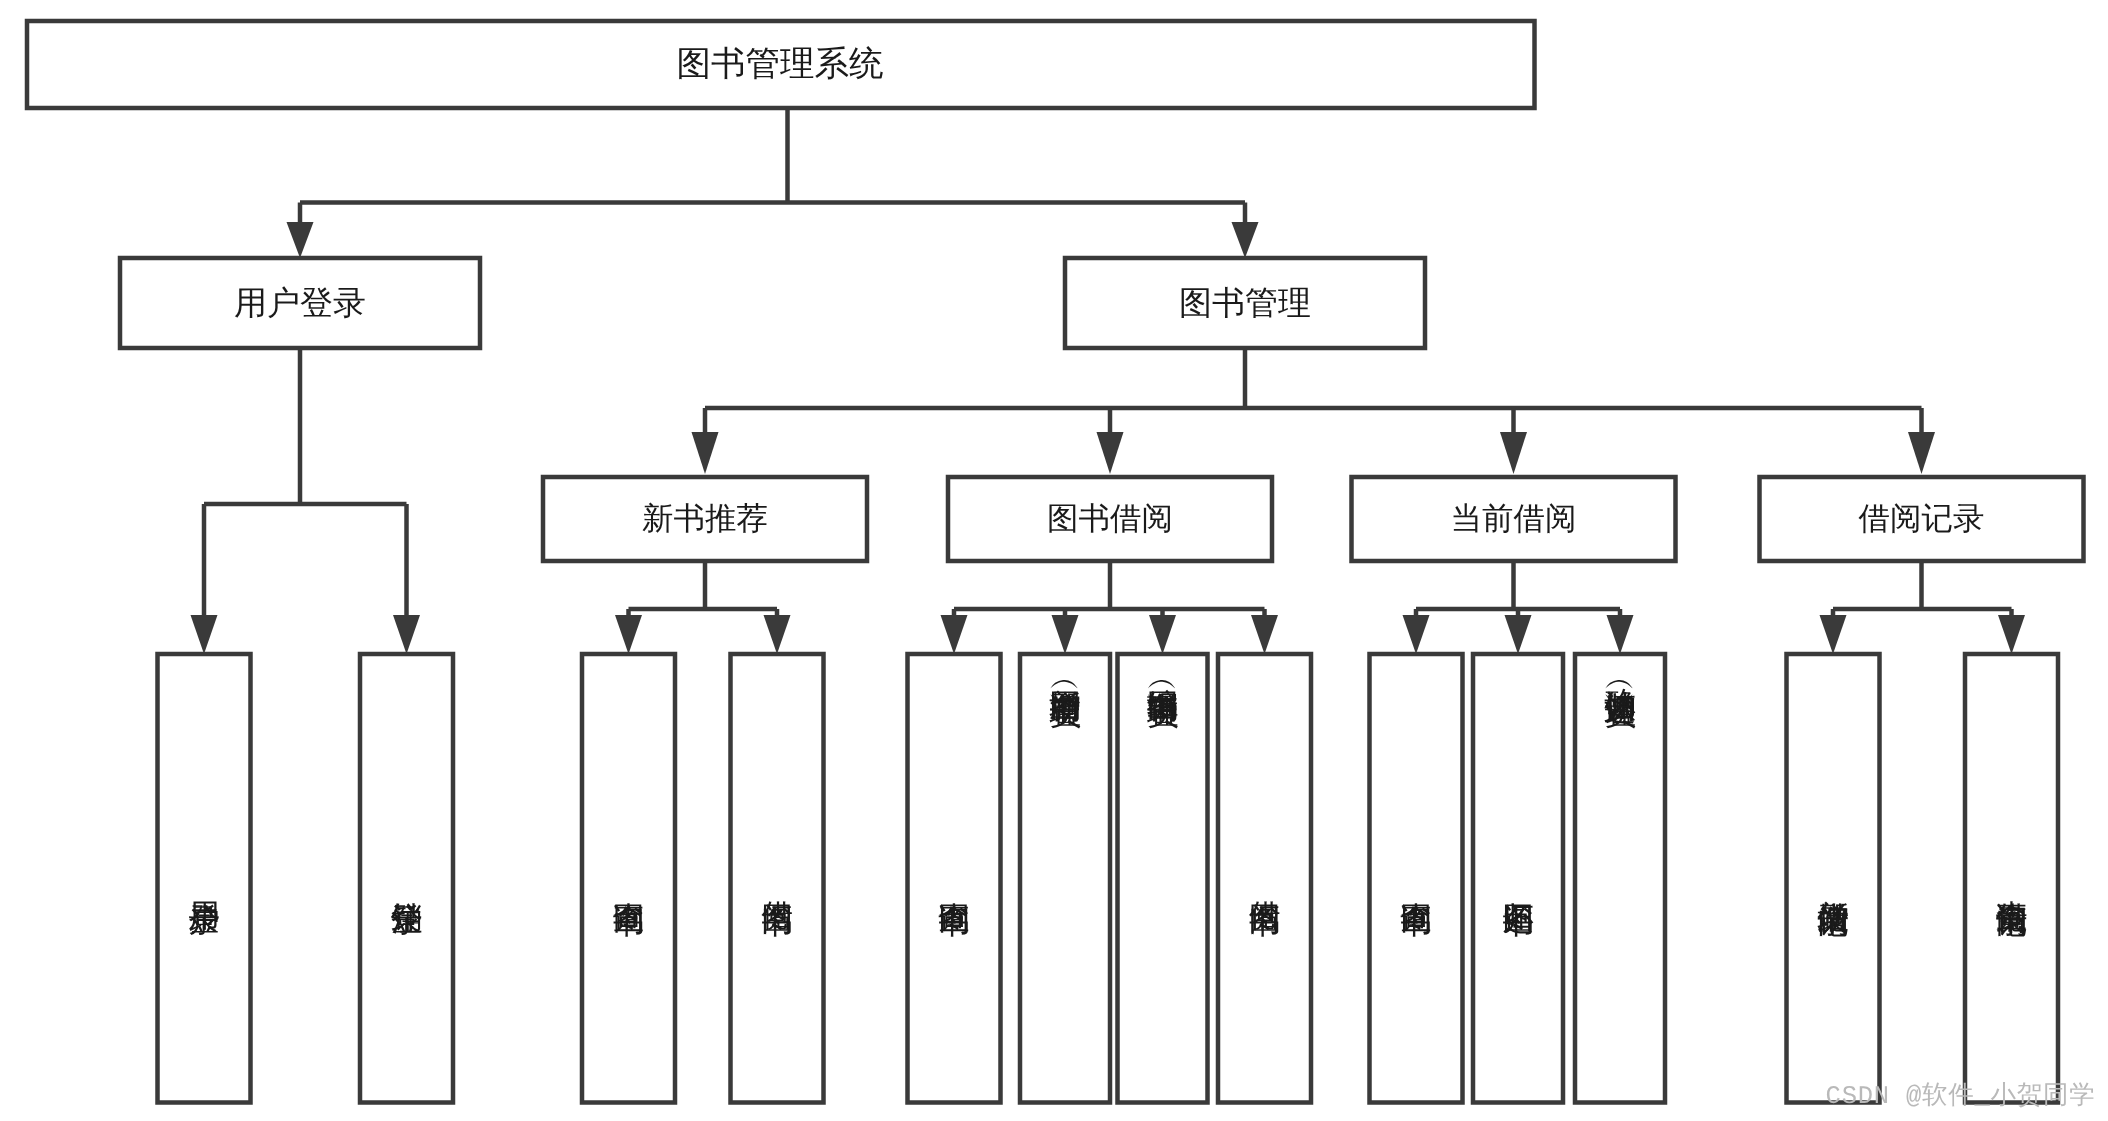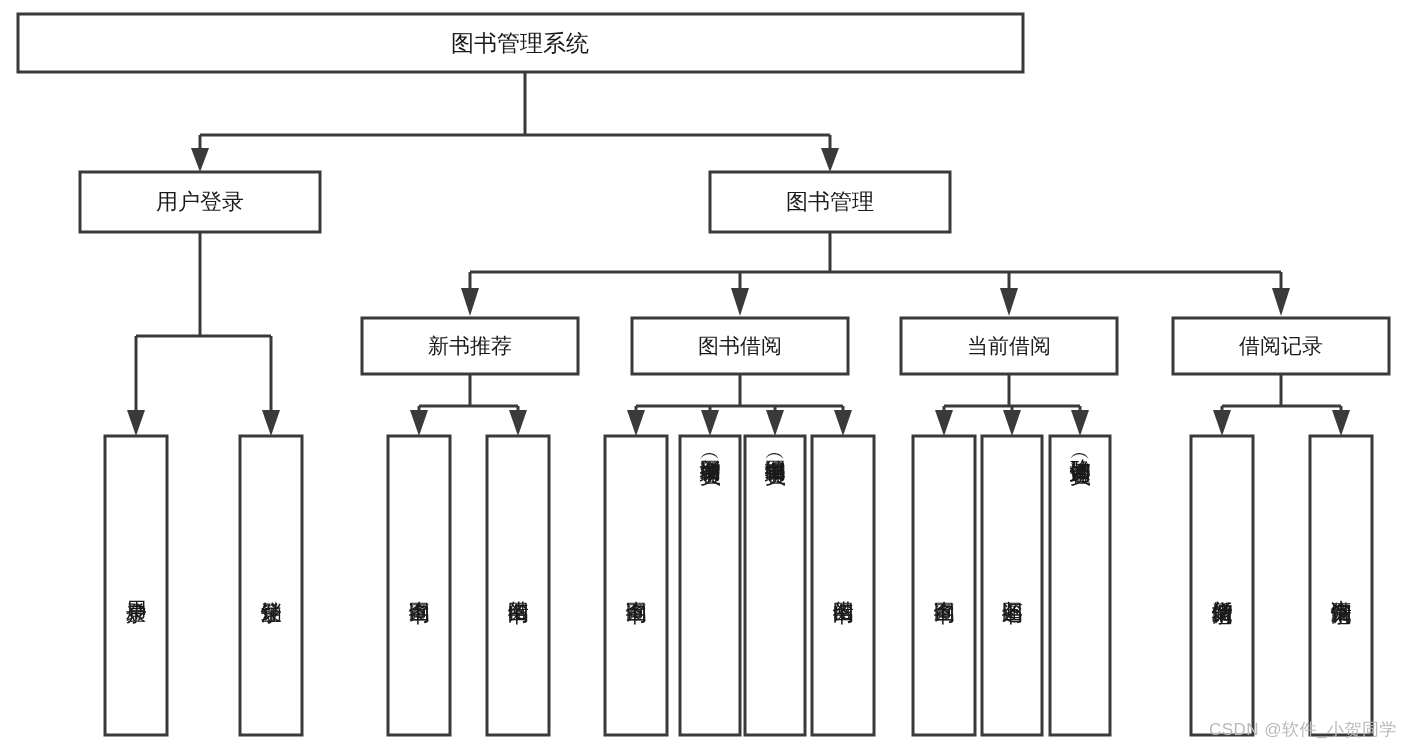--- a/index.html
+++ b/index.html
@@ -12,21 +12,21 @@
   .nodetext{fill:#1a1a1a;font-family:"DejaVu Sans","Liberation Sans",sans-serif;text-anchor:middle;dominant-baseline:middle;}
   .t-root{font-size:23px;}
   .t-lvl2{font-size:22px;}
   .t-lvl3{font-size:21px;}
   .vtext{position:absolute;display:flex;align-items:center;justify-content:center;
          writing-mode:vertical-rl;text-orientation:upright;
          font-size:21px;color:#1a1a1a;line-height:1.06;letter-spacing:1px;
          font-family:"DejaVu Sans","Liberation Sans",sans-serif;
          pointer-events:none;white-space:nowrap;}
   .watermark{position:absolute;right:8px;bottom:6px;font-size:17px;color:#b9b9b9;
-             font-family:Liberation Sans, sans-serif;letter-spacing:.5px;}
+             font-family:Liberation Mono, monospace;letter-spacing:.5px;}
 </style>
 </head>
 <body>
 
 <div id="stage">
 
   <svg id="diagram" viewBox="0 0 1405 747">
 
     <g>
       <path class="conn" d="M525 72 L525 135"></path>

